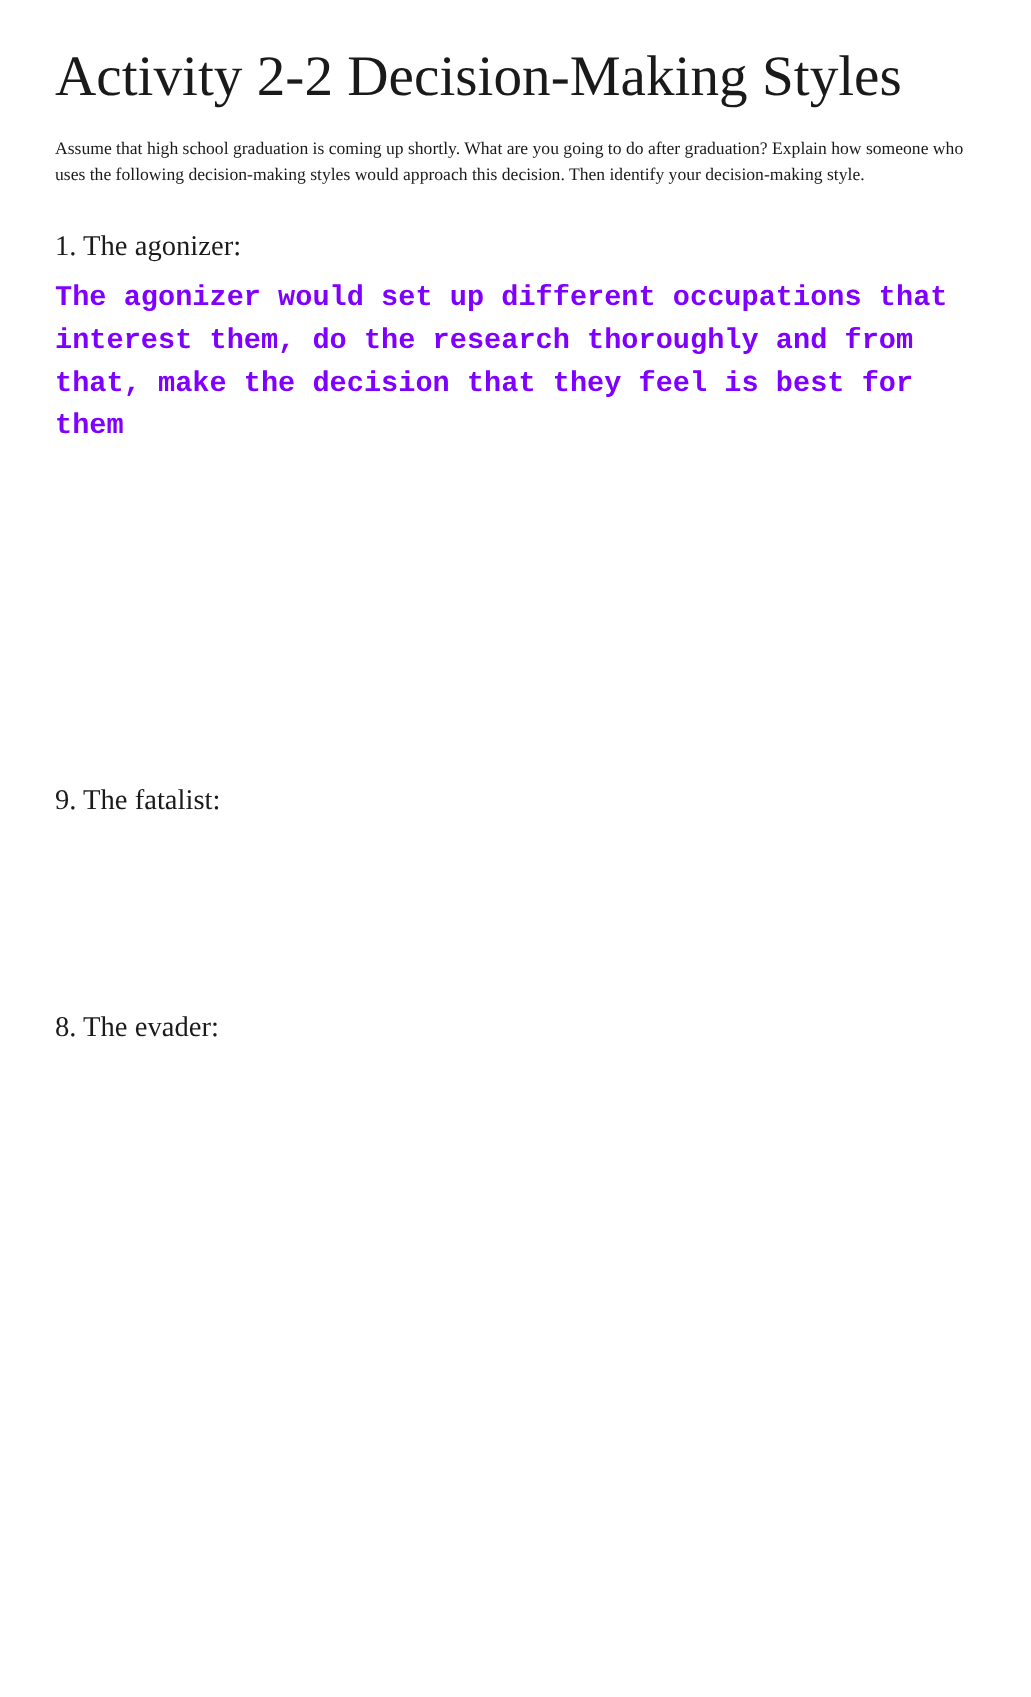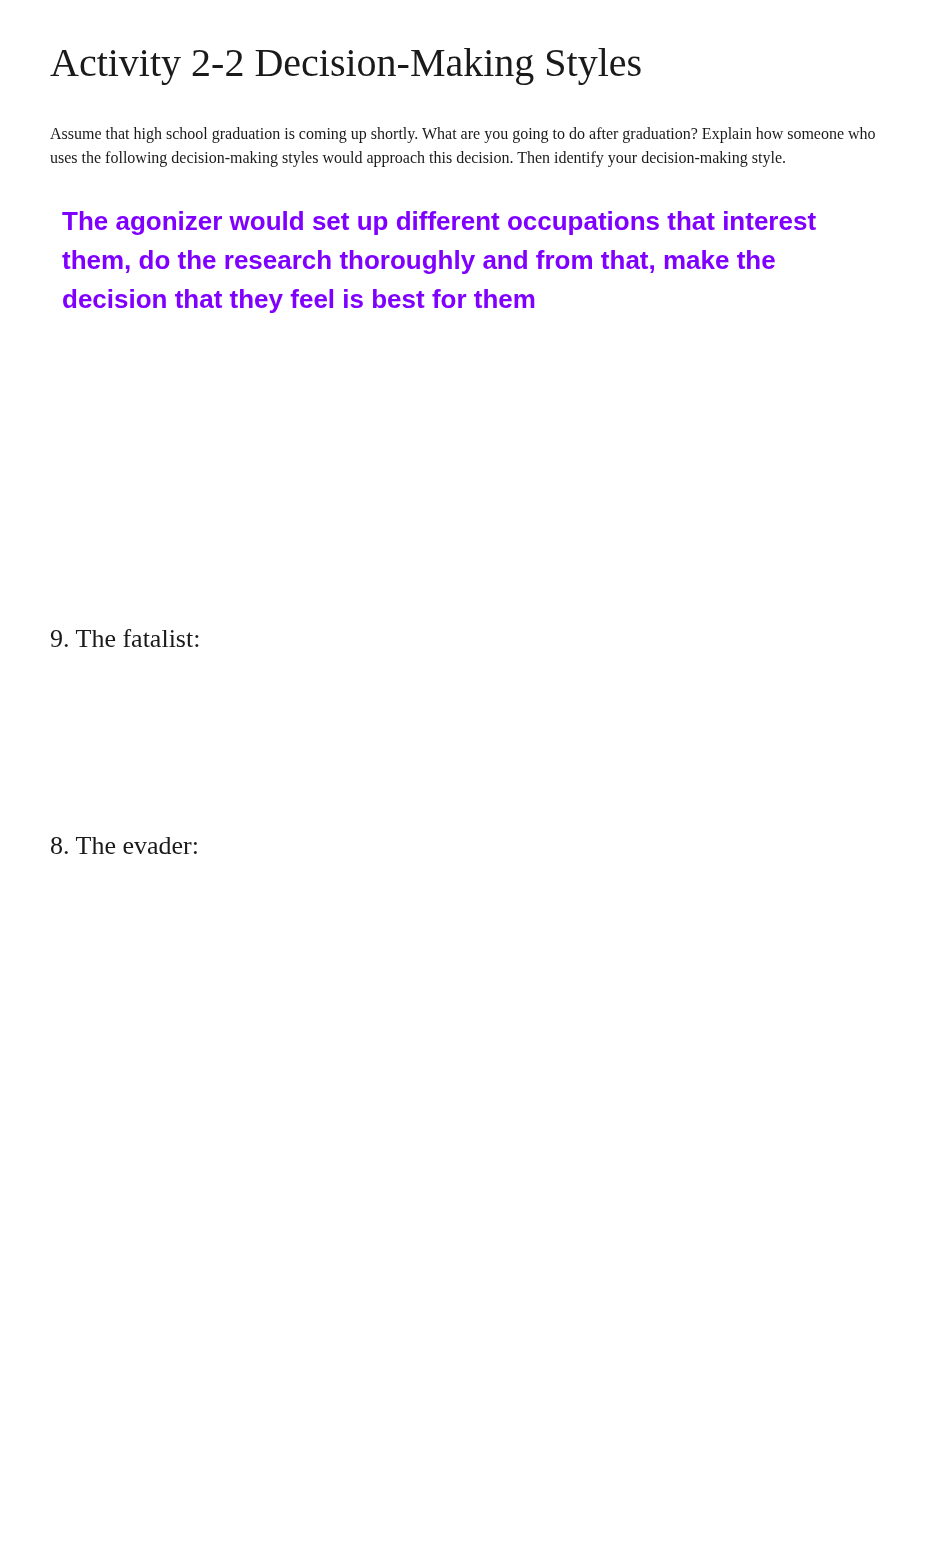--- a/index.html
+++ b/index.html
@@ -11,24 +11,24 @@
     body {
       background: #ffffff;
       font-family: Georgia, 'Times New Roman', serif;
       width: 937px;
       min-height: 1543px;
       padding: 40px 50px;
       color: #1a1a1a;
     }
 
     .page-title {
-      font-size: 40px;
+      font-size: 52px;
       font-weight: normal;
       line-height: 1.15;
-      margin-bottom: 36px;
+      margin-bottom: 24px;
       font-family: Georgia, serif;
     }
 
     .intro-text {
       font-size: 16px;
       line-height: 1.5;
       margin-bottom: 32px;
       font-family: Georgia, serif;
     }
 
@@ -41,23 +41,22 @@
       line-height: 1.5;
       margin-bottom: 8px;
       font-family: Georgia, serif;
     }
 
     .section-answer {
       font-size: 26px;
       line-height: 1.5;
       font-weight: bold;
       color: #8000ff;
-      font-family: Liberation Sans, sans-serif;
+      font-family: Liberation Mono, monospace;
       margin-bottom: 0px;
-      margin-left: 12px;
     }
 
     .section-answer-blue {
       font-size: 26px;
       line-height: 1.5;
       font-weight: bold;
       color: #0000ff;
       font-family: Georgia, serif;
       margin-bottom: 0px;
     }
@@ -75,20 +74,21 @@
     }
   </style>
 </head>
 <body>
 
 <h1 class="page-title">Activity 2-2 Decision-Making Styles</h1>
 
 <p class="intro-text">Assume that high school graduation is coming up shortly. What are you going to do after graduation? Explain how someone who uses the following decision-making styles would approach this decision. Then identify your decision-making style.</p>
 
 <div class="section">
+  <p class="section-label">1. The agonizer:</p>
   <p class="section-answer">The agonizer would set up different occupations that interest them, do the research thoroughly and from that, make the decision that they feel is best for them</p>
 </div>
 
 <div class="spacer"></div>
 
 <div class="section">
 </div>
 
 <div class="spacer-sm"></div>
 

